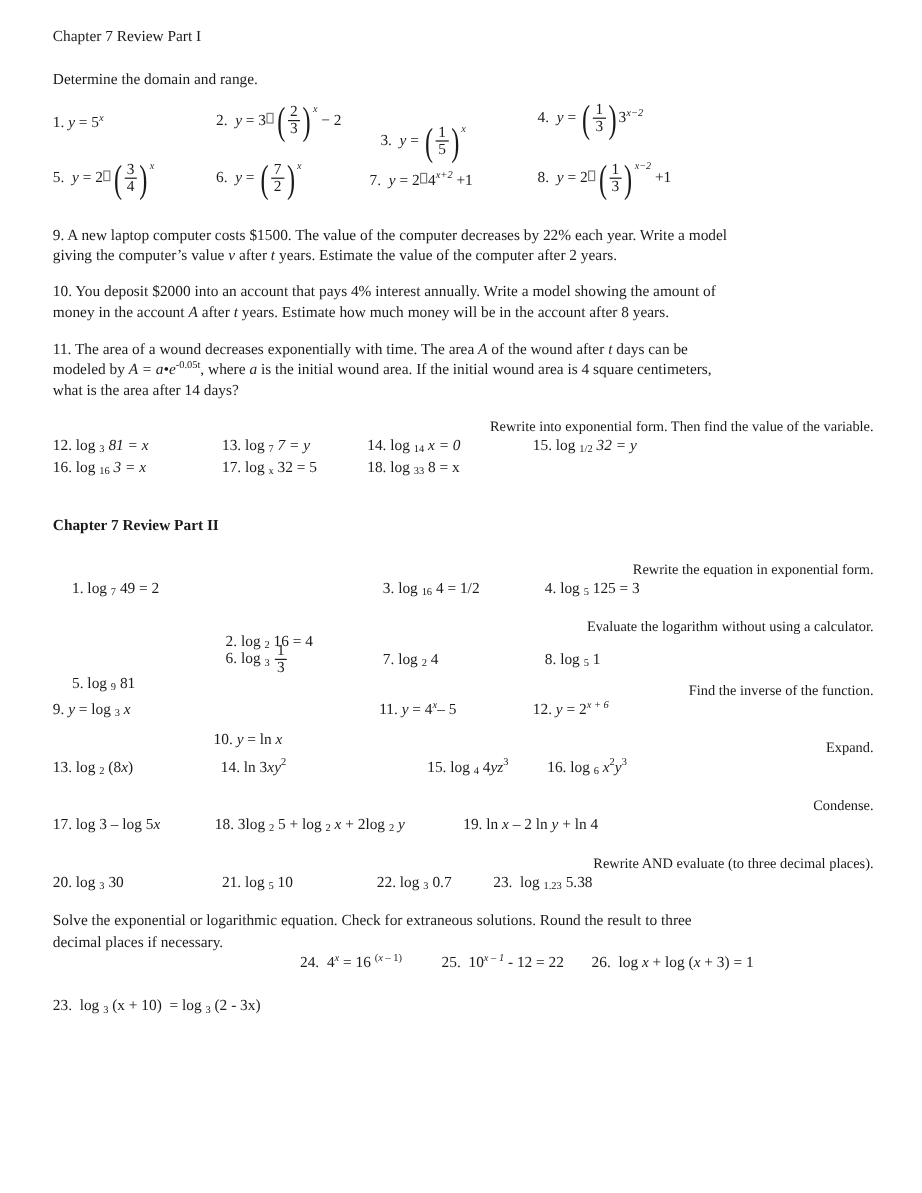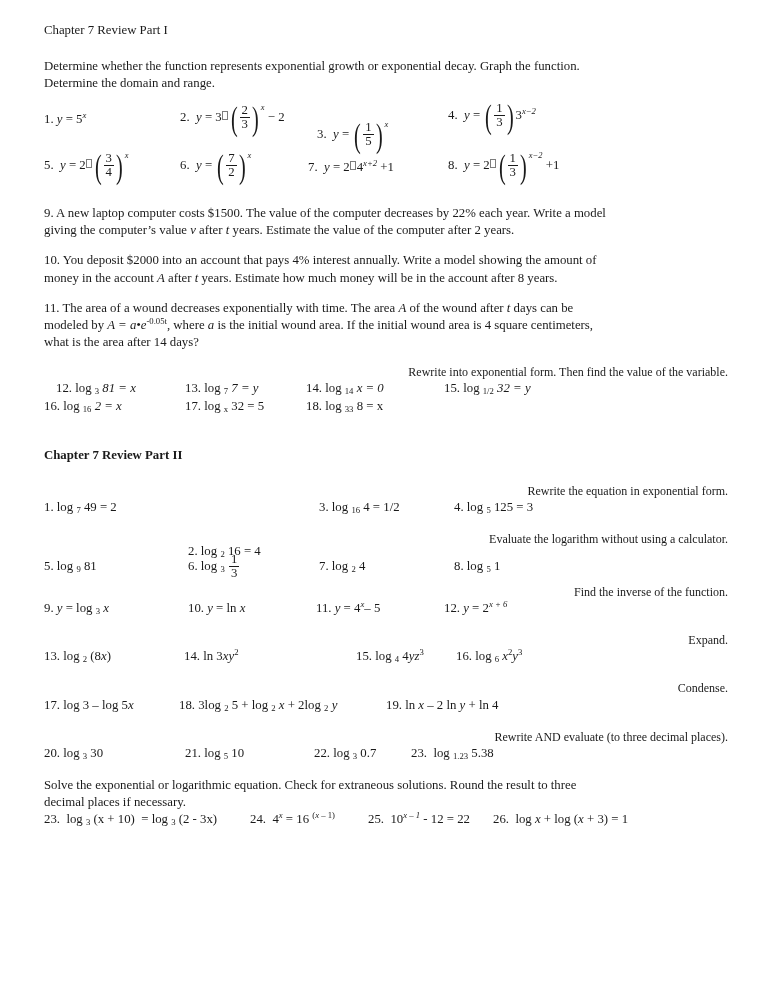--- a/index.html
+++ b/index.html
@@ -149,21 +149,20 @@
 </head>
 <body>
 
 <div class="page">
  <div class="content">
 
   <div class="heading">Chapter 7 Review Part I</div>
 
   <div class="gap-lg"></div>
 
-  <div class="para">Determine whether the function represents exponential growth or exponential decay. Graph the function.</div>
   <div class="para">Determine the domain and range.</div>
 
   <div class="gap-sm"></div>
 
   <div class="prow tall">
     <span class="pitem" style="left:0px;">
       1. <span class="mi">y</span> = 5<sup>x</sup>
     </span>
     <span class="pitem" style="left:136px; top:3px;">
       2.&nbsp; <span class="mi">y</span> = 3<span class="tofu"></span><span class="paren l">(</span><span class="frac"><span class="num">2</span><span class="den">3</span></span><span class="paren r">)</span><span class="pexp">x</span> − 2
@@ -215,97 +214,97 @@
   <div class="para">
     <span>modeled by </span><span class="mi">A = a•e</span><sup class="up">-0.05t</sup><span>, where </span><span class="mi">a</span><span> is the initial wound area. If the initial wound area is 4 square centimeters,</span>
   </div>
   <div class="para">what is the area after 14 days?</div>
 
   <div class="gap-md"></div>
 
   <div class="section-label">Rewrite into exponential form. Then find the value of the variable.</div>
 
   <div class="prow short" style="height:18px;">
-    <span class="pitem" style="left:0px;margin-left:12px;">
+    <span class="pitem" style="left:0px;">
       <span>12.</span> log <sub class="dn">3</sub> <span class="mi">81 = x</span>
     </span>
     <span class="pitem" style="left:141px;">
       <span>13.</span> log <sub class="dn">7</sub> <span class="mi">7 = y</span>
     </span>
     <span class="pitem" style="left:262px;">
       <span>14.</span> log <sub class="dn">14</sub> <span class="mi">x = 0</span>
     </span>
     <span class="pitem" style="left:400px;">
       <span>15.</span> log <sub class="dn">1/2</sub> <span class="mi">32 = y</span>
     </span>
   </div>
 
   <div class="prow short" style="height:18px;">
     <span class="pitem" style="left:0px;">
-      <span>16.</span> log <sub class="dn">16</sub> <span class="mi">2 = x</span>
+      <span>16.</span> log <sub class="dn">16</sub> <span class="mi">3 = x</span>
     </span>
     <span class="pitem" style="left:141px;">
       <span>17.</span> log <sub class="dn">x</sub> <span class="mn">32 = 5</span>
     </span>
     <span class="pitem" style="left:262px;">
       <span>18.</span> log <sub class="dn">33</sub> <span class="mn">8 = x</span>
     </span>
   </div>
 
   <div style="height:31px;"></div>
 
   <div class="heading bold">Chapter 7 Review Part II</div>
 
   <div class="gap-lg"></div>
 
   <div class="section-label">Rewrite the equation in exponential form.</div>
 
   <div class="prow short" style="height:19px;">
-    <span class="pitem" style="left:0px;font-family:Liberation Serif, serif;">
+    <span class="pitem" style="left:16px;font-family:Liberation Serif, serif;">
       <span>1.</span> log <sub class="dn">7</sub> <span>49 = 2</span>
     </span>
     <span class="pitem" style="left:144px;margin-top:44px;">
       <span>2.</span> log <sub class="dn">2</sub> <span>16 = 4</span>
     </span>
     <span class="pitem" style="left:275px;">
       <span>3.</span> log <sub class="dn">16</sub> <span>4 = 1/2</span>
     </span>
     <span class="pitem" style="left:410px;">
       <span>4.</span> log <sub class="dn">5</sub> <span>125 = 3</span>
     </span>
   </div>
 
   <div class="gap-md"></div>
 
   <div class="section-label">Evaluate the logarithm without using a calculator.</div>
 
   <div class="gap-xs"></div>
 
   <div class="prow mid">
-    <span class="pitem" style="left:0px;">
+    <span class="pitem" style="left:16px;margin-top:20px;">
       <span>5.</span> log <sub class="dn">9</sub> <span>81</span>
     </span>
     <span class="pitem" style="left:144px; top:3px;">
       <span>6.</span> log <sub class="dn">3</sub> <span class="frac"><span class="num">1</span><span class="den">3</span></span>
     </span>
     <span class="pitem" style="left:275px;">
       <span>7.</span> log <sub class="dn">2</sub> <span>4</span>
     </span>
     <span class="pitem" style="left:410px;">
       <span>8.</span> log <sub class="dn">5</sub> <span>1</span>
     </span>
   </div>
 
   <div class="section-label">Find the inverse of the function.</div>
 
   <div class="prow short" style="height:19px;">
     <span class="pitem" style="left:0px;">
       <span>9.</span> <span class="mi">y</span> = log <sub class="dn">3</sub> <span class="mi">x</span>
     </span>
-    <span class="pitem" style="left:144px;">
+    <span class="pitem" style="left:134px;margin-top:25px;">
       <span>10.</span> <span class="mi">y</span> = ln <span class="mi">x</span>
     </span>
     <span class="pitem" style="left:272px;">
       <span>11.</span> <span class="mi">y</span> = 4<sup>x</sup>– 5
     </span>
     <span class="pitem" style="left:400px;">
       <span>12.</span> <span class="mi">y</span> = 2<sup>x + 6</sup>
     </span>
   </div>
 
@@ -362,21 +361,21 @@
       <span>23.</span>&nbsp; log <sub class="dn">1.23</sub> <span>5.38</span>
     </span>
   </div>
 
   <div class="gap-md"></div>
 
   <div class="para">Solve the exponential or logarithmic equation. Check for extraneous solutions. Round the result to three</div>
   <div class="para">decimal places if necessary.</div>
 
   <div class="prow short" style="height:19px;">
-    <span class="pitem" style="left:0px;">
+    <span class="pitem" style="left:0px;margin-top:36px;">
       <span>23.</span>&nbsp; log <sub class="dn">3</sub> (x + 10)&nbsp; = log <sub class="dn">3</sub> (2 - 3x)
     </span>
     <span class="pitem" style="left:206px;">
       <span>24.</span>&nbsp; 4<sup>x</sup> = 16 <sup class="up">(<span class="mi">x</span> – 1)</sup>
     </span>
     <span class="pitem" style="left:324px;">
       <span>25.</span>&nbsp; 10<sup>x – 1</sup> - 12 = 22
     </span>
     <span class="pitem" style="left:449px;">
       <span>26.</span>&nbsp; log <span class="mi">x</span> + log (<span class="mi">x</span> + 3) = 1

